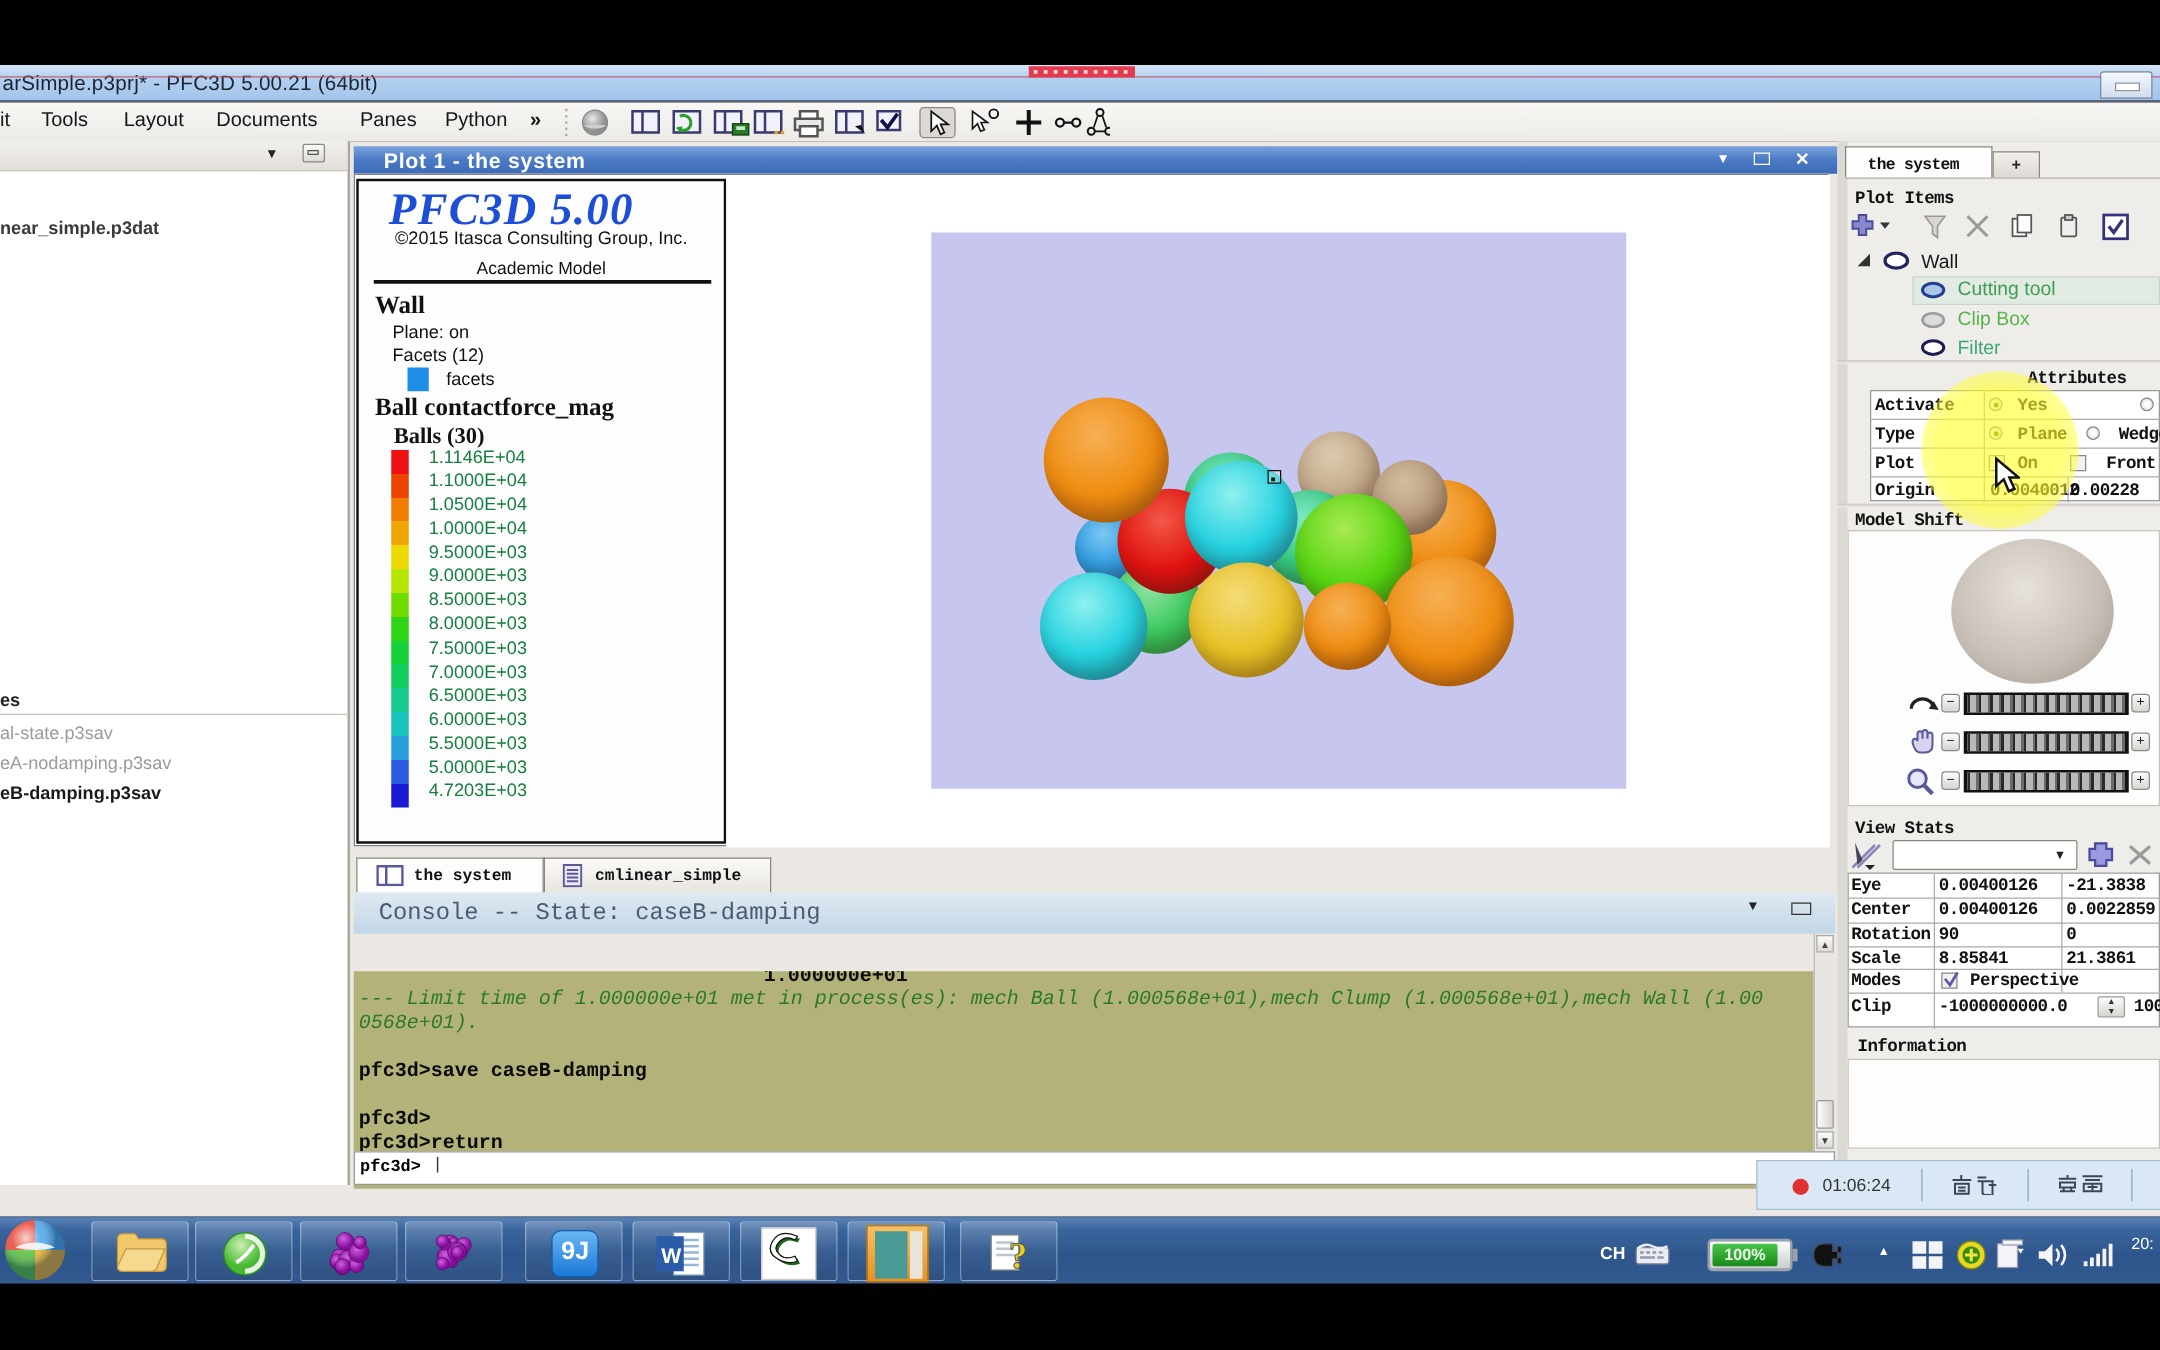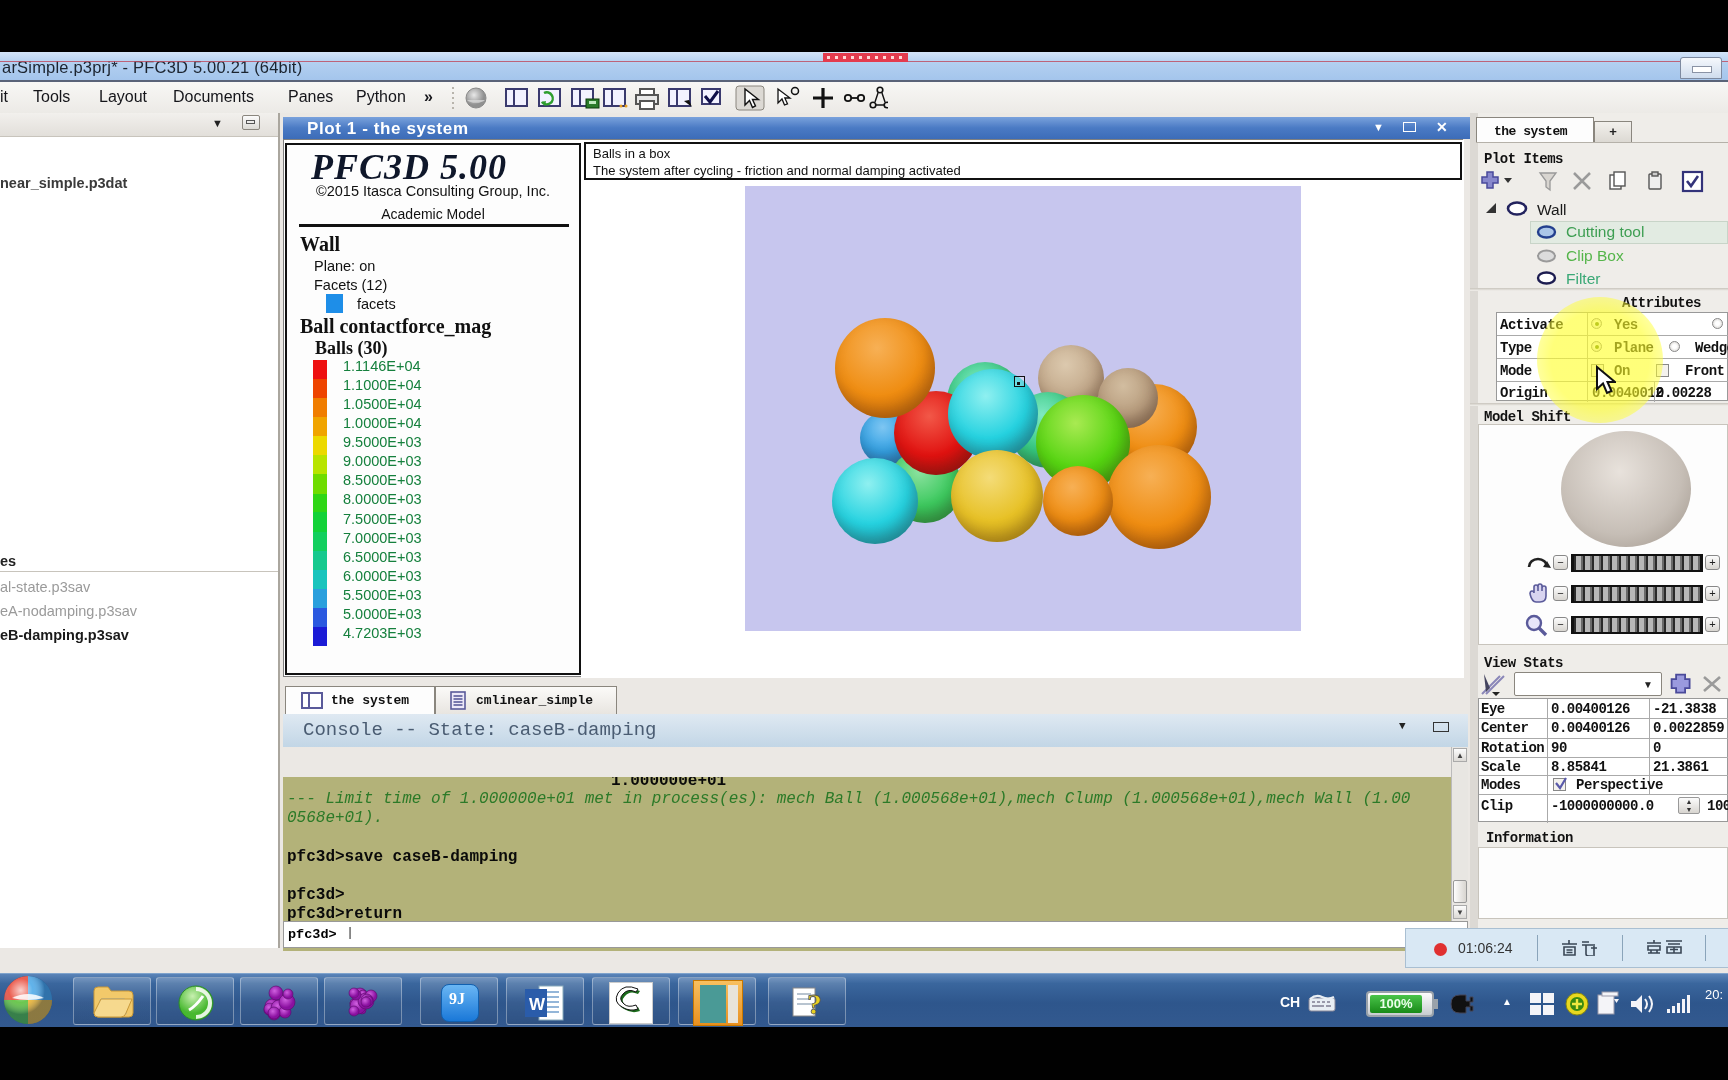--- a/index.html
+++ b/index.html
@@ -150,39 +150,35 @@
   </div>
   <div class="abs" id="plotwin">
     <div class="abs" id="plottitle">
       <span style="position:absolute;left:24px;top:2px">Plot 1 - the system</span>
       <span style="position:absolute;left:1090px;top:4px;font-size:11px">▼</span>
       <span style="position:absolute;left:1120px;top:5px;width:13px;height:10px;border:1.5px solid #fff"></span>
       <span style="position:absolute;left:1153px;top:2px;font-size:14px">✕</span>
     </div>
     <div class="abs" id="plotbody">
       <div class="abs" id="legend">
-        <div class="abs" style="left:0;top:1px;width:244px;text-align:center;font-family:'Liberation Serif',serif;font-style:italic;font-weight:bold;font-size:36px;color:#0f172a;letter-spacing:1px">PFC3D 5.00</div>
+        <div class="abs" style="left:0;top:1px;width:244px;text-align:center;font-family:'Liberation Serif',serif;font-style:italic;font-weight:bold;font-size:36px;color:#1d4ed8;letter-spacing:1px">PFC3D 5.00</div>
         <div class="abs" style="left:0;top:38px;width:292px;text-align:center;font-size:14.5px;color:#111">©2015 Itasca Consulting Group, Inc.</div>
         <div class="abs" style="left:0;top:61px;width:292px;text-align:center;font-size:14px;color:#111">Academic Model</div>
         <div class="abs" style="left:12px;top:79px;width:270px;height:3px;background:#111"></div>
         <div class="abs" style="left:13px;top:88px;font-family:'Liberation Serif',serif;font-weight:bold;font-size:20px;color:#111">Wall</div>
         <div class="abs" style="left:27px;top:113px;font-size:14.5px;color:#111">Plane: on</div>
         <div class="abs" style="left:27px;top:132px;font-size:14.5px;color:#111">Facets (12)</div>
         <div class="abs" style="left:39px;top:149px;width:17px;height:19px;background:#1e8ee8"></div>
         <div class="abs" style="left:70px;top:151px;font-size:14.5px;color:#111">facets</div>
         <div class="abs" style="left:13px;top:170px;font-family:'Liberation Serif',serif;font-weight:bold;font-size:20px;color:#111">Ball contactforce_mag</div>
         <div class="abs" style="left:28px;top:193px;font-family:'Liberation Serif',serif;font-weight:bold;font-size:18px;color:#111">Balls (30)</div>
         <div class="abs" id="cbar" style="left:26px;top:215px;width:14px;height:286px;background:linear-gradient(180deg,#ee1111 0.0px 19.1px,#ee4400 19.1px 38.1px,#f07d00 38.1px 57.2px,#f0a400 57.2px 76.3px,#ecd900 76.3px 95.3px,#b8e400 95.3px 114.4px,#6fdc00 114.4px 133.5px,#2ed615 133.5px 152.5px,#12d238 152.5px 171.6px,#12cf5e 171.6px 190.7px,#16c98e 190.7px 209.7px,#19c4bd 209.7px 228.8px,#2a9fdd 228.8px 247.9px,#2b59e0 247.9px 266.9px,#1b1bd6 266.9px 286.0px);"></div>
         <div class="abs" id="cbarlabels" style="left:56px;top:212px;font-size:14.5px;color:#15803d;line-height:19.07px">1.1146E+04<br>1.1000E+04<br>1.0500E+04<br>1.0000E+04<br>9.5000E+03<br>9.0000E+03<br>8.5000E+03<br>8.0000E+03<br>7.5000E+03<br>7.0000E+03<br>6.5000E+03<br>6.0000E+03<br>5.5000E+03<br>5.0000E+03<br>4.7203E+03</div>
       </div>
       <div class="abs" id="canvas">
-        <div class="abs" id="canhead">
-          <div style="position:absolute;left:7px;top:2px">Balls in a box</div>
-          <div style="position:absolute;left:7px;top:19px">The system after cycling - friction and normal damping activated</div>
-        </div>
         <div class="abs" id="lav">
             <div class="ball" style="left:293px;top:159px;width:66px;height:66px;background:radial-gradient(circle at 42% 30%,#dcc9ae,#c3aa8c 52%,#9d8264 92%)"></div>
 <div class="ball" style="left:202px;top:176px;width:76px;height:76px;background:radial-gradient(circle at 42% 30%,#7fe9c2,#34c77f 52%,#1e9c58 92%)"></div>
 <div class="ball" style="left:115px;top:225px;width:54px;height:54px;background:radial-gradient(circle at 42% 30%,#7ec6f2,#2f9fe3 52%,#1b72b8 92%)"></div>
 <div class="ball" style="left:265px;top:206px;width:76px;height:76px;background:radial-gradient(circle at 42% 30%,#7fe9c2,#34c77f 52%,#1e9c58 92%)"></div>
 <div class="ball" style="left:143px;top:263px;width:74px;height:74px;background:radial-gradient(circle at 42% 30%,#8ce2a0,#3cc95e 52%,#219e3e 92%)"></div>
 <div class="ball" style="left:149px;top:205px;width:84px;height:84px;background:radial-gradient(circle at 42% 30%,#f25848,#e01210 52%,#9e0a08 92%)"></div>
 <div class="ball" style="left:203px;top:183px;width:90px;height:90px;background:radial-gradient(circle at 42% 30%,#8ff0f0,#25d2e0 52%,#0c9cb0 92%)"></div>
 <div class="ball" style="left:366px;top:198px;width:86px;height:86px;background:radial-gradient(circle at 42% 30%,#f7b055,#ef8d12 52%,#c06202 92%)"></div>
 <div class="ball" style="left:353px;top:182px;width:60px;height:60px;background:radial-gradient(circle at 42% 30%,#d2bda0,#b89d7e 52%,#8f7458 92%)"></div>
@@ -286,21 +282,21 @@
     <span class="abs" style="left:96px;top:157px;font-size:15.5px;color:#3aa876">Filter</span>
     <div class="abs" style="left:0;top:175px;width:258px;height:3px;background:linear-gradient(#c8c4bc,#f2f0ec)"></div>
     <span class="rlbl" style="left:152px;top:182px">Attributes</span>
     <div class="rtbl" style="left:26px;top:199px;width:232px;height:89px">
       <div style="position:absolute;left:90px;top:0;width:1px;height:89px;background:#aaa"></div>
       <div style="position:absolute;left:0;top:22px;width:232px;height:1px;background:#aaa"></div>
       <div style="position:absolute;left:0;top:45px;width:232px;height:1px;background:#aaa"></div>
       <div style="position:absolute;left:0;top:68px;width:232px;height:1px;background:#aaa"></div>
       <span class="rlbl" style="left:3px;top:4px">Activate</span>
       <span class="rlbl" style="left:3px;top:27px">Type</span>
-      <span class="rlbl" style="left:3px;top:50px">Mode</span>
+      <span class="rlbl" style="left:3px;top:50px">Plot</span>
       <span class="rlbl" style="left:3px;top:72px">Origin</span>
       <span class="radio on" style="left:94px;top:5px"></span>
         <span class="rlbl" style="left:117px;top:4px">Yes</span>
       <span class="radio" style="left:215px;top:5px"></span>
       <span class="radio on" style="left:94px;top:28px"></span>
         <span class="rlbl" style="left:117px;top:27px">Plane</span>
       <span class="radio" style="left:172px;top:28px"></span>
         <span class="rlbl" style="left:198px;top:27px">Wedge</span>
       <span class="cbx" style="left:94px;top:51px"></span>
         <span class="rlbl" style="left:117px;top:50px">On</span>
@@ -488,21 +484,21 @@
  <defs>
             <radialGradient id="pg2" cx="0.4" cy="0.35">
               <stop offset="0" stop-color="#d060e0"></stop>
               <stop offset="1" stop-color="#8a10a0"></stop>
             </radialGradient>
           </defs>
 </svg>
       </div>
       <div style="position:absolute;left:420px;top:3px;width:78px;height:48px;border:1px solid rgba(255,255,255,0.35);border-radius:3px;background:linear-gradient(rgba(255,255,255,0.22),rgba(255,255,255,0.06) 45%,rgba(0,0,0,0.08))">
         <div style="position:absolute;left:20px;top:6px;width:38px;height:38px;border-radius:8px;background:linear-gradient(#6ab6f4,#1a78d8);border:1px solid #1060b0">
- <span style="position:absolute;left:7px;top:5px;font-size:16px;font-weight:bold;color:#fff;font-family:Liberation Serif, serif">9J</span>
+ <span style="position:absolute;left:7px;top:5px;font-size:20px;font-weight:bold;color:#fff;font-family:Liberation Sans, sans-serif">9J</span>
         </div>
       </div>
       <div style="position:absolute;left:506px;top:3px;width:78px;height:48px;border:1px solid rgba(255,255,255,0.35);border-radius:3px;background:linear-gradient(rgba(255,255,255,0.22),rgba(255,255,255,0.06) 45%,rgba(0,0,0,0.08))">
         <div style="position:absolute;left:18px;top:6px;width:40px;height:38px">
  <rect><svg width="40" height="38" viewBox="0 0 40 38">
  <rect x="14" y="2" width="24" height="34" fill="#fff" stroke="#8ab"></rect>
  <g stroke="#94b6d8" stroke-width="2">
                 <line x1="18" y1="8" x2="34" y2="8"></line>
                 <line x1="18" y1="13" x2="34" y2="13"></line>
                 <line x1="18" y1="18" x2="34" y2="18"></line>

